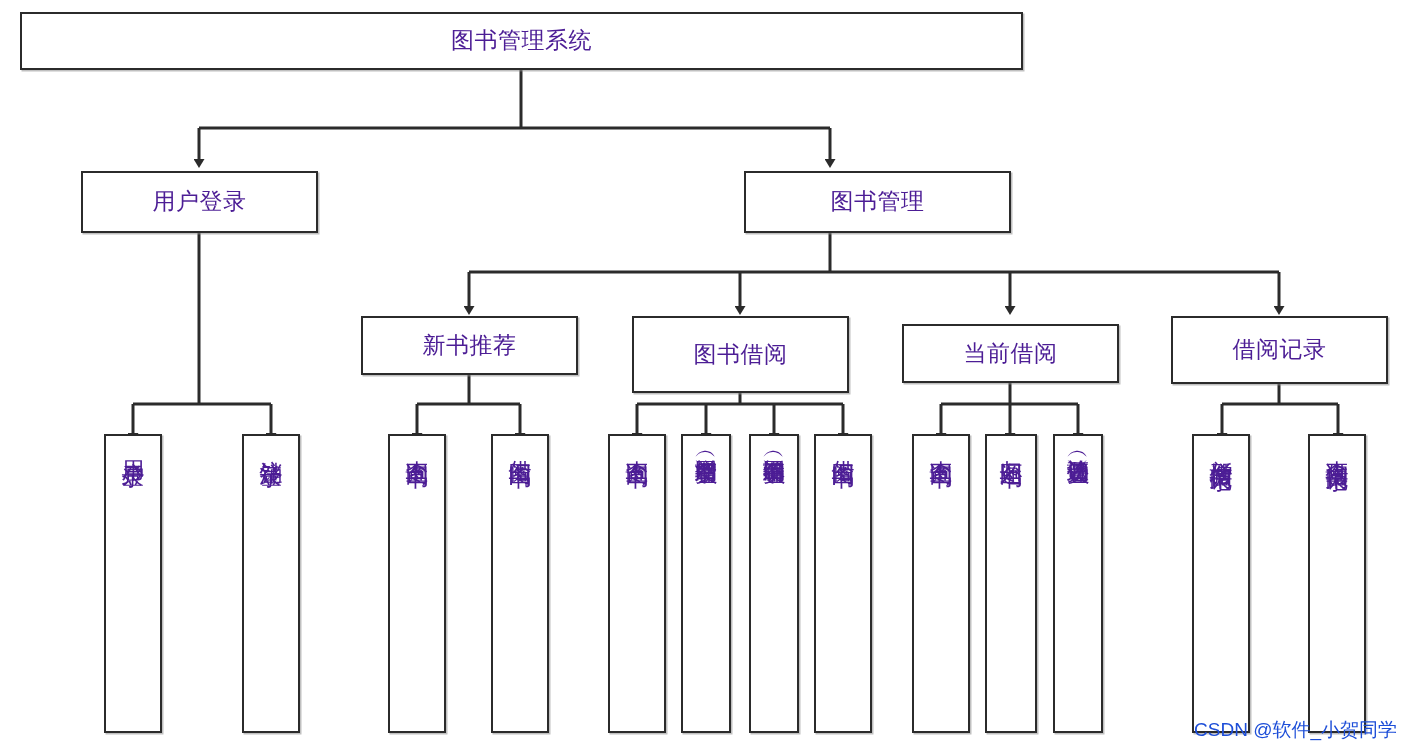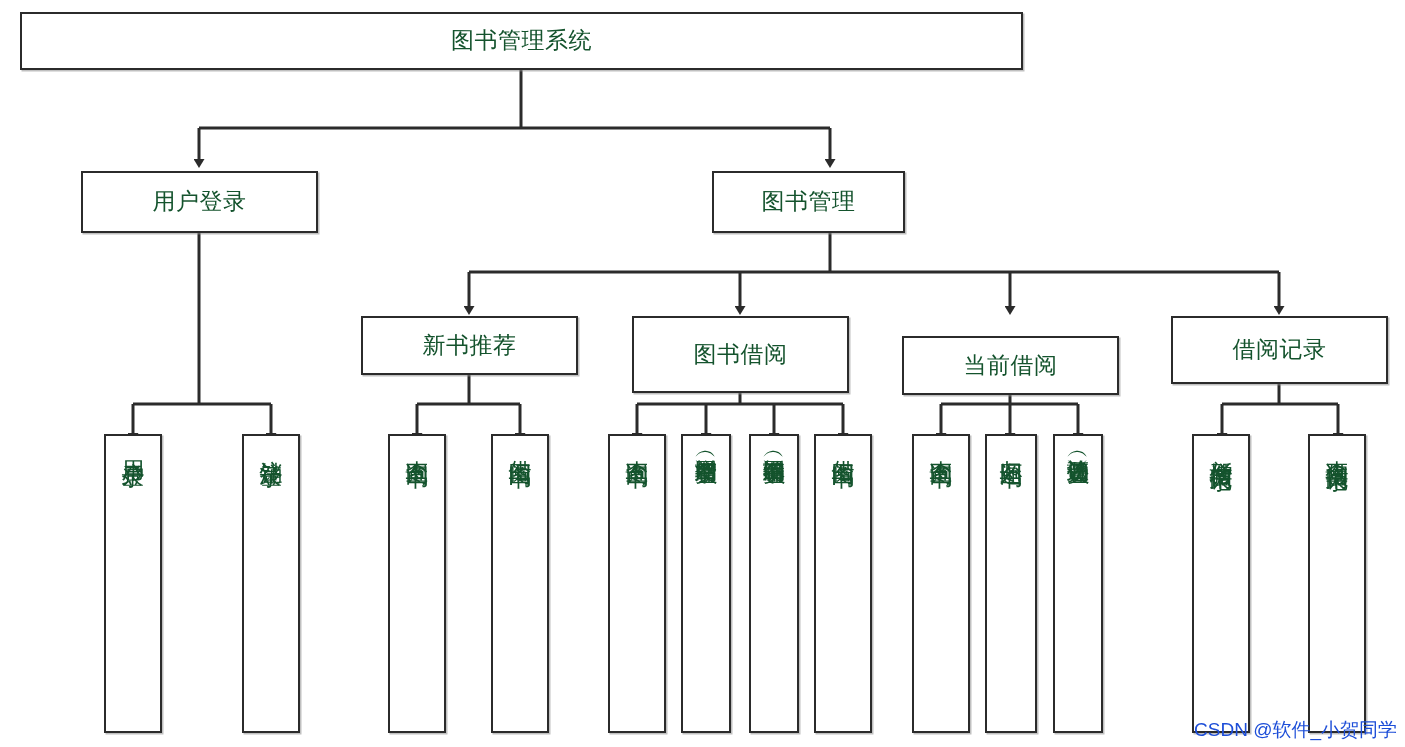--- a/index.html
+++ b/index.html
@@ -33,21 +33,21 @@
     display: flex;
     align-items: center;
     justify-content: center;
     color: #222222;
     box-shadow: 1.5px 1.5px 0 rgba(140,140,140,0.55);
   }
   .node .label {
     display: block;
     text-align: center;
     line-height: 1.12;
-    color: #14532d;
+    color: #4c1d95;
   }
   .node.horiz .label {
     font-size: 23px;
     letter-spacing: 0.5px;
     white-space: nowrap;
   }
   .node.vert {
     align-items: flex-start;
     justify-content: center;
     padding-top: 6px;
@@ -129,31 +129,31 @@
     </g>
   </svg>
 
   <div class="node horiz" style="left:20px; top:12px; width:1003px; height:58px;">
     <span class="label">图书管理系统</span>
   </div>
 
   <div class="node horiz" style="left:81px; top:171px; width:237px; height:62px;">
     <span class="label">用户登录</span>
   </div>
-  <div class="node horiz" style="left:712px; top:171px; width:193px; height:62px;">
+  <div class="node horiz" style="left:744px; top:171px; width:267px; height:62px;">
     <span class="label">图书管理</span>
   </div>
 
   <div class="node horiz" style="left:361px; top:316px; width:217px; height:59px;">
     <span class="label">新书推荐</span>
   </div>
   <div class="node horiz" style="left:632px; top:316px; width:217px; height:77px;">
     <span class="label">图书借阅</span>
   </div>
-  <div class="node horiz" style="left:902px; top:336px; width:217px; height:59px;">
+  <div class="node horiz" style="left:902px; top:324px; width:217px; height:59px;">
     <span class="label">当前借阅</span>
   </div>
   <div class="node horiz" style="left:1171px; top:316px; width:217px; height:68px;">
     <span class="label">借阅记录</span>
   </div>
 
   <div class="node vert" style="left:104px; top:434px; width:58px; height:299px;">
     <span class="label">用户登录</span>
   </div>
   <div class="node vert" style="left:242px; top:434px; width:58px; height:299px;">

